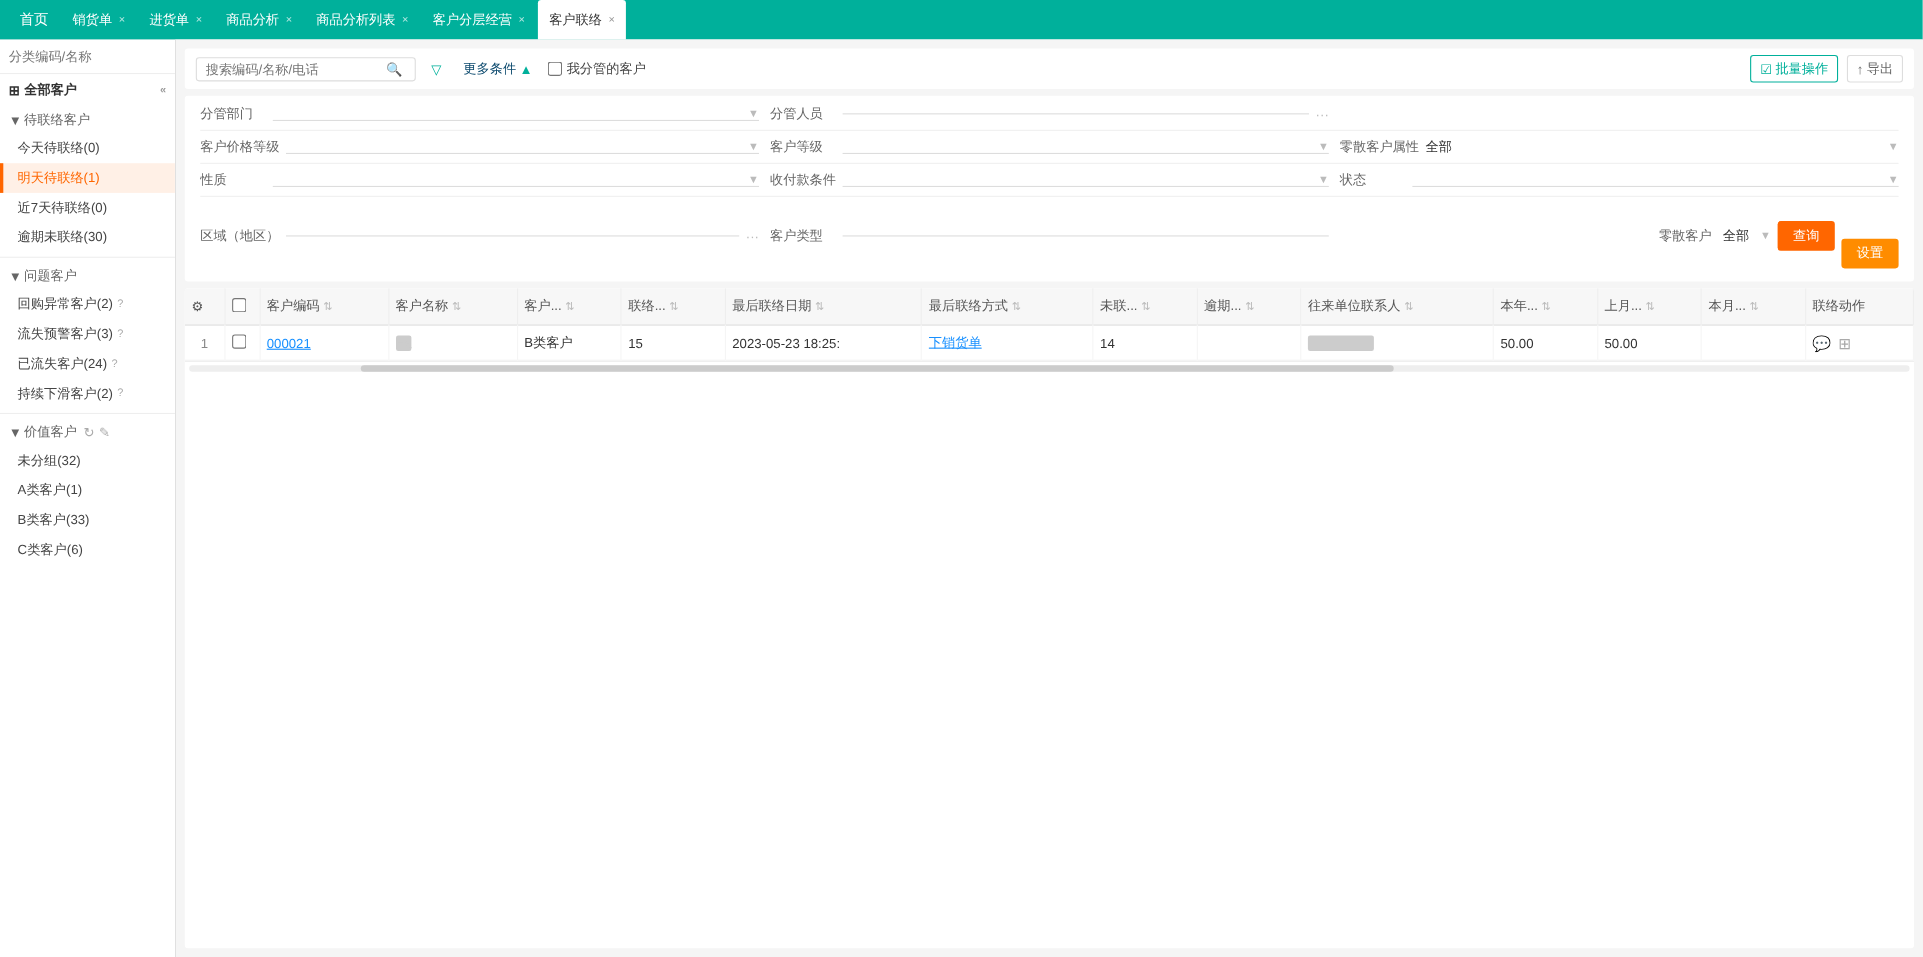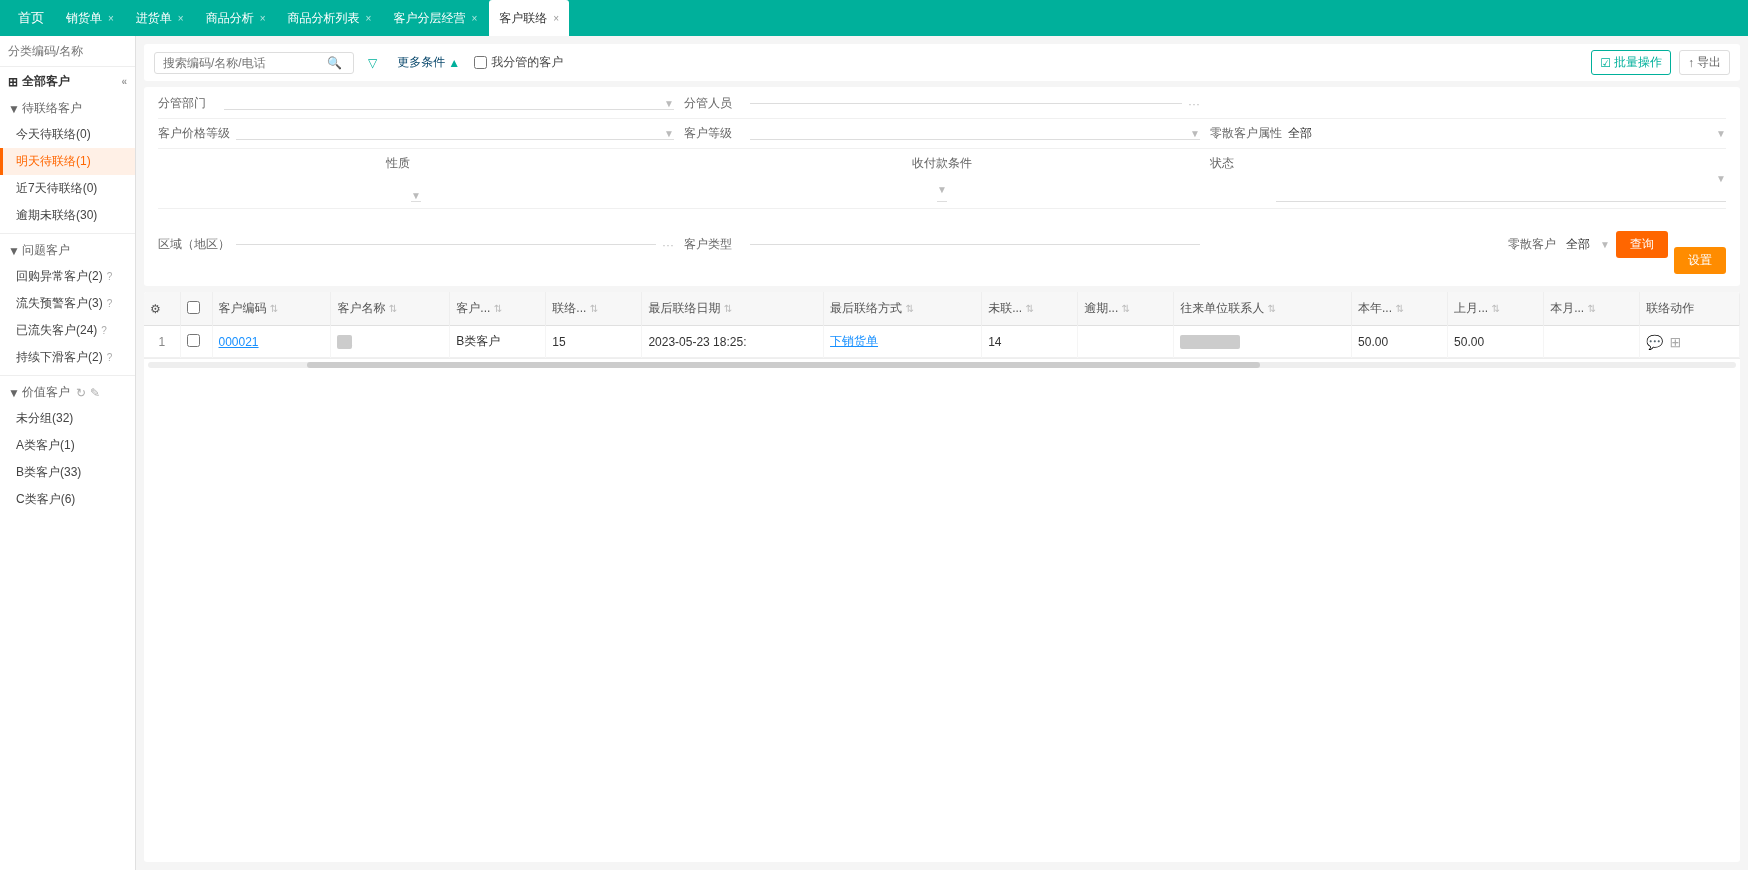--- a/index.html
+++ b/index.html
@@ -33,21 +33,21 @@
 
     
     .main-layout {
       display: flex;
       height: calc(870px - 36px);
       background: #f5f5f5;
     }
 
     
     .sidebar {
-      width: 136px;
+      width: 160px;
       background: white;
       border-right: 1px solid #e0e0e0;
       flex-shrink: 0;
       overflow-y: auto;
       padding-bottom: 10px;
     }
     .sidebar-search {
       padding: 8px;
       display: flex;
       align-items: center;
@@ -468,35 +468,35 @@
         <div style="display:flex;align-items:center;gap:2px;">
           <span style="color:#666;white-space:nowrap;font-size:12px;">零散客户属性</span>
           <span style="color:#333;margin-left:4px;">全部</span>
           <div style="flex:1;display:flex;justify-content:flex-end;align-items:center;">
             <span style="color:#bbb;font-size:10px;">▼</span>
           </div>
         </div>
       </div>
 
       <div style="display:grid;grid-template-columns:1fr 1fr 1fr;gap:4px 10px;border-bottom:1px solid #f0f0f0;padding-bottom:6px;margin-bottom:6px;">
-        <div style="display:flex;align-items:center;gap:18px;flex-direction:column;">
+        <div style="display:flex;align-items:center;gap:6px;">
           <span class="filter-col-label">性质</span>
           <div style="flex:1;display:flex;justify-content:space-between;align-items:center;border-bottom:1px solid #ddd;">
             <span></span>
             <span style="color:#bbb;font-size:10px;">▼</span>
           </div>
         </div>
-        <div style="display:flex;align-items:center;gap:6px;flex-direction:column;">
+        <div style="display:flex;align-items:center;gap:6px;">
           <span class="filter-col-label">收付款条件</span>
           <div style="flex:1;display:flex;justify-content:space-between;align-items:center;border-bottom:1px solid #ddd;">
             <span></span>
             <span style="color:#bbb;font-size:10px;">▼</span>
           </div>
         </div>
-        <div style="display:flex;gap:6px;">
+        <div style="display:flex;align-items:center;gap:6px;">
           <span class="filter-col-label">状态</span>
           <div style="flex:1;display:flex;justify-content:space-between;align-items:center;border-bottom:1px solid #ddd;">
             <span></span>
             <span style="color:#bbb;font-size:10px;">▼</span>
           </div>
         </div>
       </div>
 
       <div style="display:grid;grid-template-columns:1fr 1fr 1fr;gap:4px 10px;padding-bottom:4px;">
         <div style="display:flex;align-items:center;gap:6px;">

